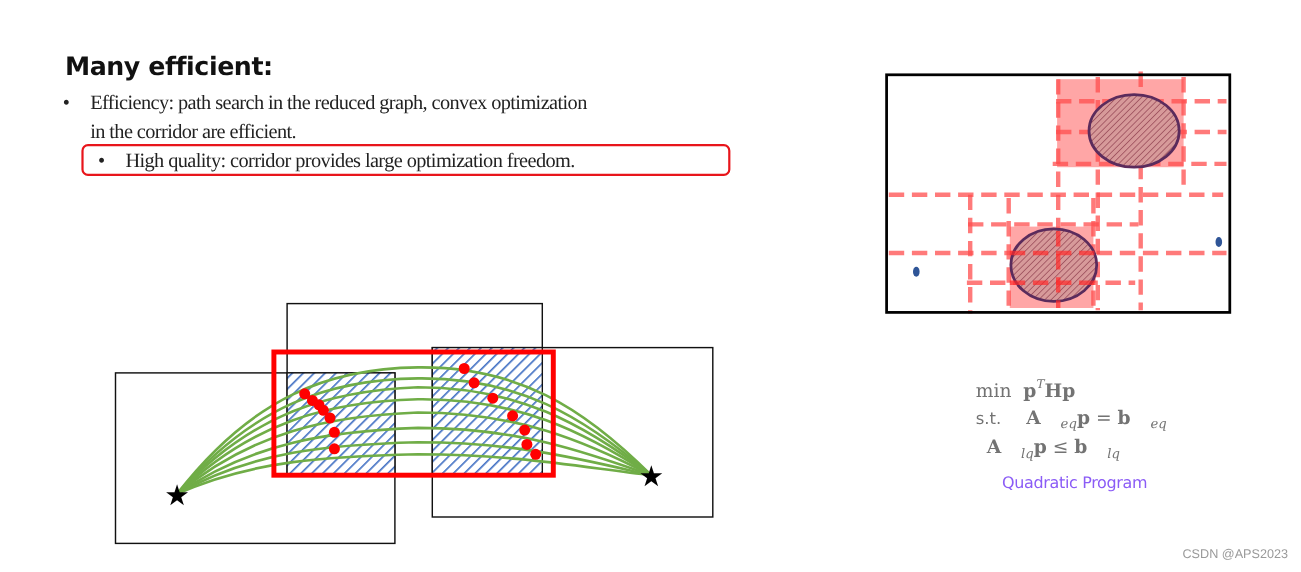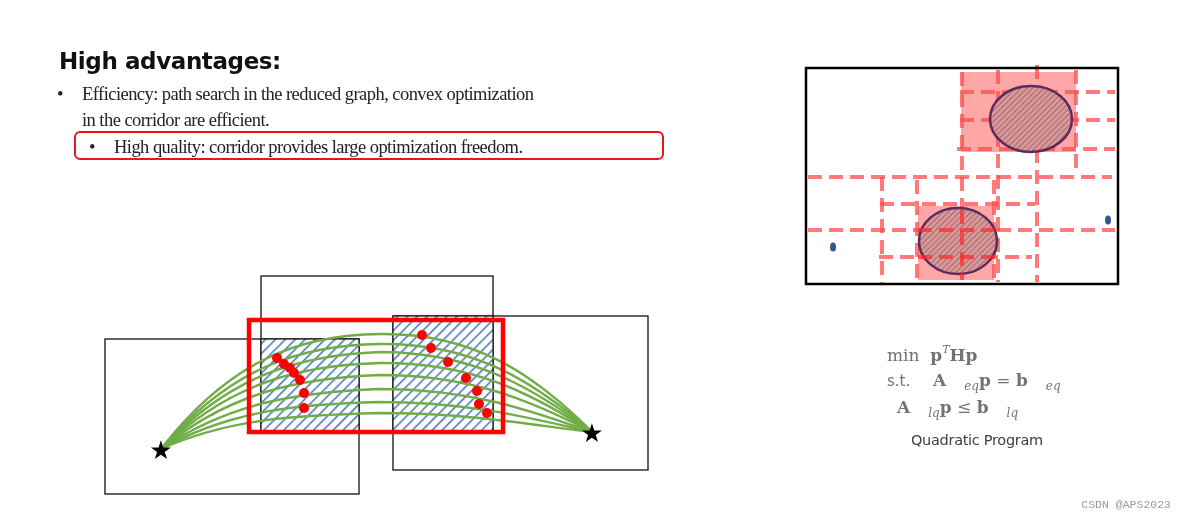--- a/index.html
+++ b/index.html
@@ -17,29 +17,29 @@
                border:2.5px solid #e8151b; border-radius:6px; box-sizing:border-box; }
   svg { position:absolute; left:0; top:0; }
   .formula { position:absolute; left:887px; font-family:"DejaVu Serif", serif; font-size:17px; color:#737373; white-space:nowrap; }
   .formula b { font-weight:bold; }
   .f1 { top:343px; }
   .f2 { top:370px; }
   .f3 { top:397px; left:897px; }
   .st { font-family:"DejaVu Sans", sans-serif; font-size:15px; display:inline-block; width:46px; }
   .sub { font-style:italic; font-size:12px; vertical-align:-4px; font-weight:normal;padding-left:18px; }
   .sup { font-style:italic; font-size:11px; vertical-align:8px; font-weight:normal; }
-  .qp-label { position:absolute; left:911px; top:432px; font-size:14.5px; color:#404040;
+  .qp-label { position:absolute; left:911px; top:432px; font-size:14.5px; color:#8b5cf6;
               font-family:"DejaVu Sans", sans-serif; letter-spacing:-0.3px; }
   .watermark { position:absolute; right:12px; top:498px; font-size:11.5px; color:#9a9a9a;
-               font-family:Liberation Mono, monospace;margin-left:12px; }
+               font-family:Liberation Sans, sans-serif;margin-left:12px; }
 </style>
 </head>
 <body>
 
-<div class="heading">High advantages:</div>
+<div class="heading">Many efficient:</div>
 
 <div class="bullet b1">
   <span class="dot">•</span><span>Efficiency: path search in the reduced graph, convex optimization</span>
 </div>
 <div class="bullet b1c">in the corridor are efficient.</div>
 
 <div class="bullet b2">
   <span class="dot">•</span><span>High quality: corridor provides large optimization freedom.</span>
 </div>
 <div class="highlight"></div>

